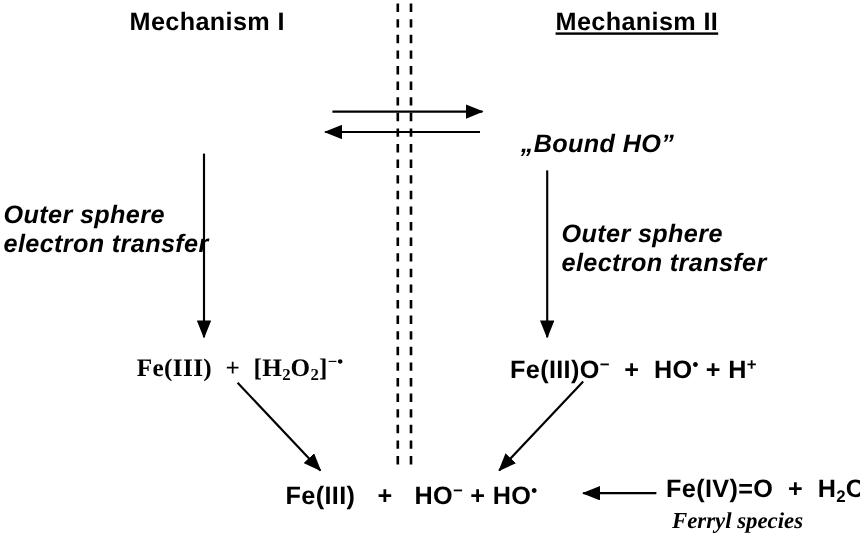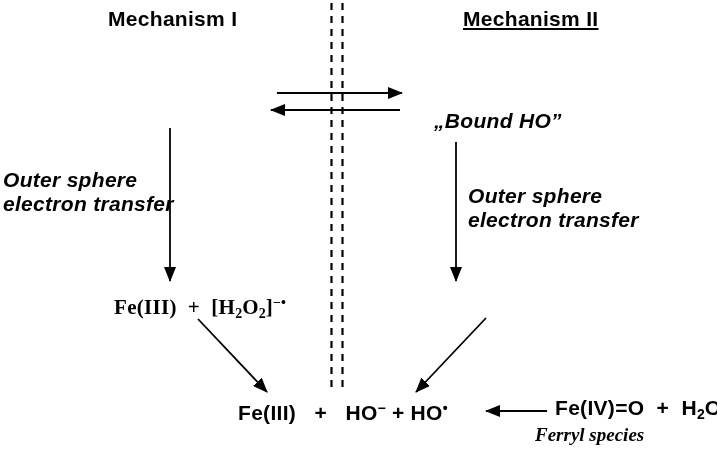--- a/index.html
+++ b/index.html
@@ -64,18 +64,19 @@
   <div class="txt" style="left:108px; top:7px;">Mechanism I</div>
   <div class="txt" style="left:463px; top:7px;text-decoration:underline;">Mechanism II</div>
 
   <div class="txt italic" style="left:434px; top:109px;text-align:center;">„Bound HO”</div>
 
   <div class="txt italic" style="left:3px; top:168px;"><span>Outer sphere</span><br><span>electron transfer</span></div>
 
   <div class="txt italic" style="left:468px; top:184px;"><span>Outer sphere</span><br><span>electron transfer</span></div>
 
   <div class="txt" style="left:114px; top:291px;font-family:Liberation Serif, serif;"><span>Fe(III)  +  [H</span><span class="sb">2</span><span>O</span><span class="sb">2</span><span>]</span><span class="sp">−</span><span class="sp">•</span></div>
+  <div class="txt" style="left:425px; top:291px;"><span>Fe(III)O</span><span class="sp">−</span><span>  +  HO</span><span class="sp">•</span><span> + H</span><span class="sp">+</span></div>
 
   <div class="txt" style="left:238px; top:396px;"><span>Fe(III)   +   HO</span><span class="sp">−</span><span> + HO</span><span class="sp">•</span></div>
   <div class="txt" style="left:555px; top:396px;"><span>Fe(IV)=O  +  H</span><span class="sb">2</span><span>O</span></div>
-  <div class="txt italic serif" style="left:535px; top:423px;">Ferryl species</div>
+  <div class="txt italic serif" style="left:560px; top:423px;">Ferryl species</div>
 
 </div>
 
 </body></html>

